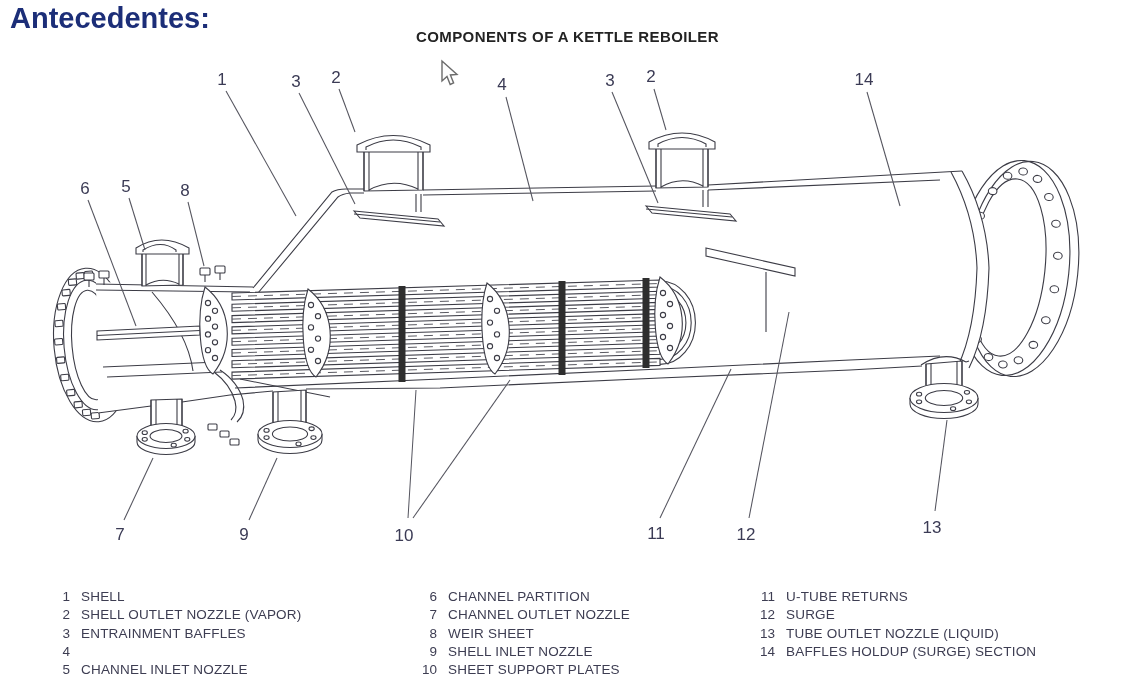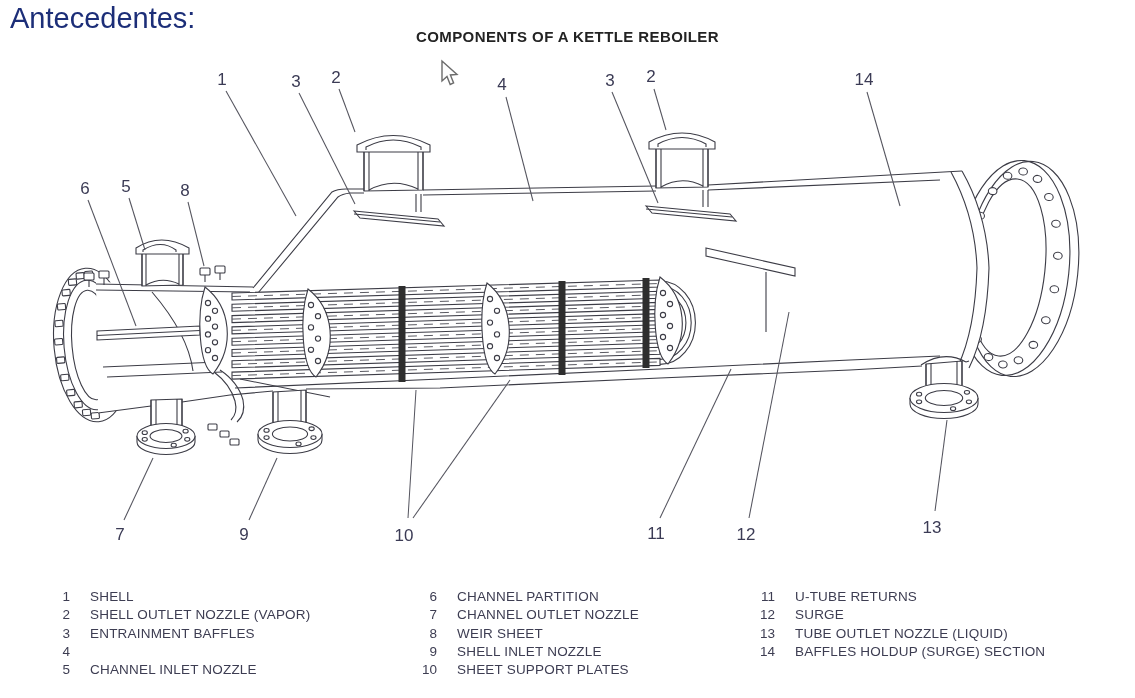--- a/index.html
+++ b/index.html
@@ -1,18 +1,18 @@
 <!DOCTYPE html>
 <html><head>
 <meta charset="utf-8">
 <style>
   html,body{margin:0;padding:0;background:#fff;}
   .page{position:relative;width:1135px;height:698px;background:#fff;overflow:hidden;
         font-family:"Liberation Sans", sans-serif;}
-  .heading{position:absolute;left:10px;top:2px;font-size:29px;font-weight:normal;
+  .heading{position:absolute;left:10px;top:2px;font-size:29px;font-weight:bold;
            color:#1c2e78;letter-spacing:0px;}
   .dtitle{position:absolute;left:0;top:28px;width:1135px;text-align:center;
           font-size:15px;font-weight:bold;color:#232323;letter-spacing:.4px;}
   svg#dwg{position:absolute;left:0;top:0;}
   
   #dwg path,#dwg line,#dwg ellipse,#dwg rect,#dwg circle{stroke:#3c3c46;fill:none;stroke-width:1.1;}
   #dwg .wf{fill:#fff;}
   #dwg .sil{fill:#fff;stroke:none;}
   #dwg .dk{fill:#2e2e2e;stroke:none;}
   #dwg .hatch{stroke:#5a5a62;stroke-width:1;stroke-dasharray:9 7;}
@@ -20,21 +20,21 @@
   #dwg text{font-family:"Liberation Sans",sans-serif;font-size:17px;fill:#3b3b55;
             stroke:none;text-anchor:middle;}
   #dwg .cursor{fill:#fdfdfd;stroke:#6b6b6b;stroke-width:1.4;}
   
   .legend{position:absolute;top:588px;left:0;width:1135px;font-size:13.5px;color:#3d3d52;}
   .lcol{position:absolute;top:0;}
   .lcol1{left:50px;} .lcol2{left:413px;} .lcol3{left:752px;}
   .lrow{display:flex;height:18.3px;line-height:18.3px;white-space:nowrap;}
   .lnum{display:inline-block;text-align:right;}
   .lcol1 .lnum{width:20px;} .lcol2 .lnum{width:24px;} .lcol3 .lnum{width:23px;}
-  .llab{margin-left:20px;letter-spacing:.2px;}
+  .llab{margin-left:11px;letter-spacing:.2px;}
 </style>
 </head>
 <body>
 
 <div class="page">
 
   <div class="heading">Antecedentes:</div>
   <div class="dtitle">COMPONENTS OF A KETTLE REBOILER</div>
 
   <svg id="dwg" width="1135" height="578" viewBox="0 0 1135 578">

